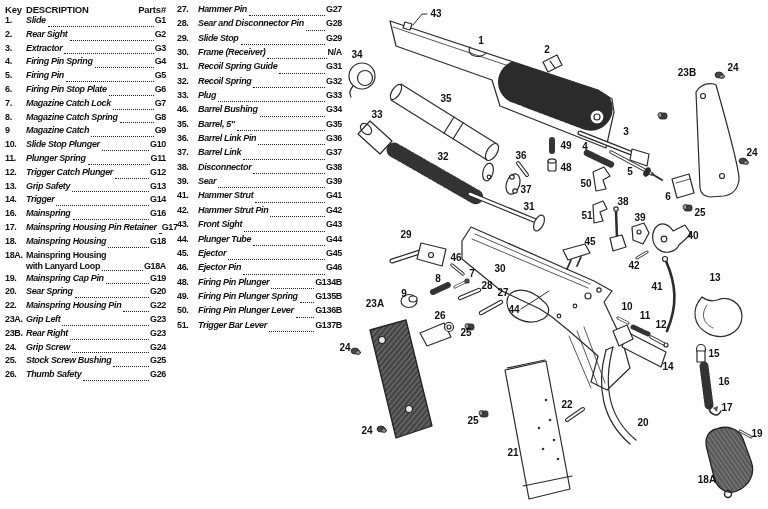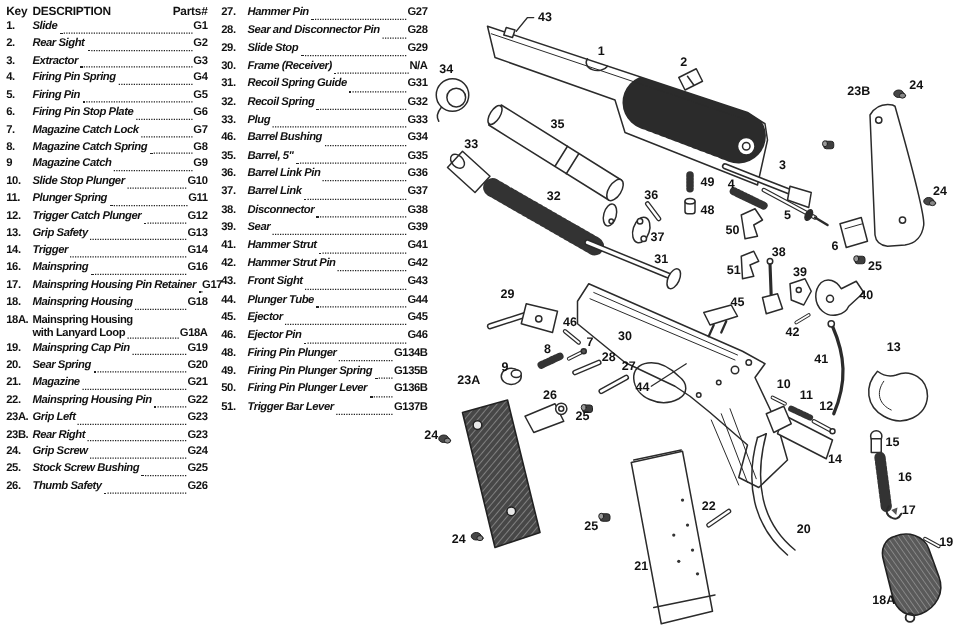--- a/index.html
+++ b/index.html
@@ -156,26 +156,20 @@
           <span class="key">19.</span>
           <span class="desc">Mainspring Cap Pin</span>
           <span class="lead"></span>
           <span class="part">G19</span>
         </div>
         <div class="prow">
           <span class="key">20.</span>
           <span class="desc">Sear Spring</span>
           <span class="lead"></span>
           <span class="part">G20</span>
-        </div>
-        <div class="prow">
-          <span class="key">21.</span>
-          <span class="desc">Magazine</span>
-          <span class="lead"></span>
-          <span class="part">G21</span>
         </div>
         <div class="prow">
           <span class="key">22.</span>
           <span class="desc">Mainspring Housing Pin</span>
           <span class="lead"></span>
           <span class="part">G22</span>
         </div>
         <div class="prow">
           <span class="key">23A.</span>
           <span class="desc">Grip Left</span>

